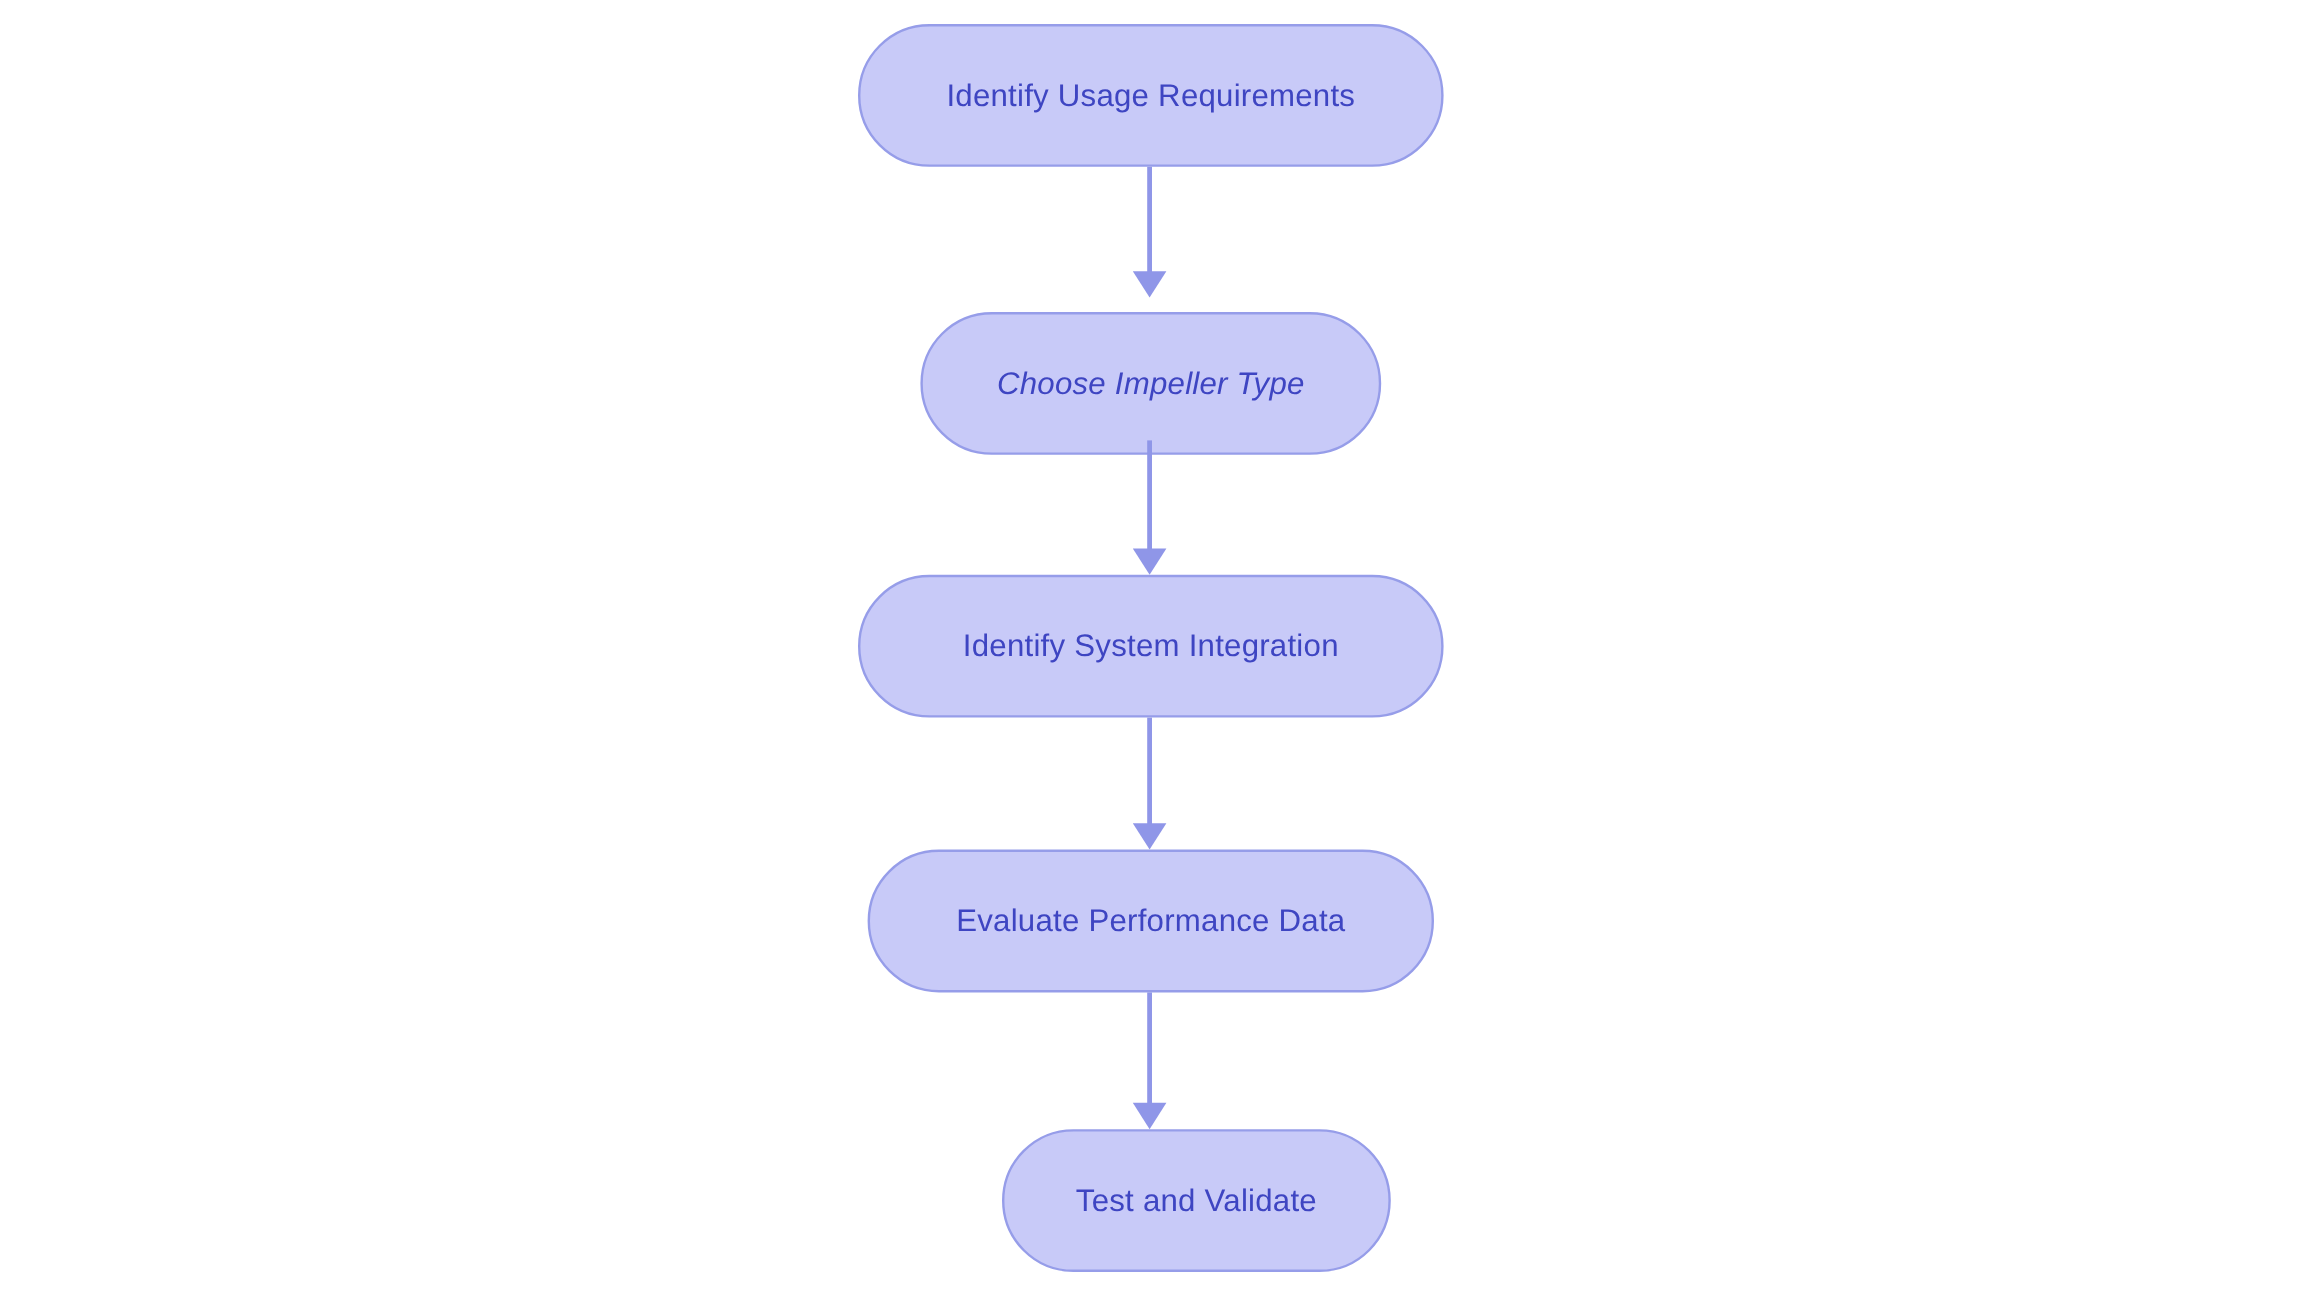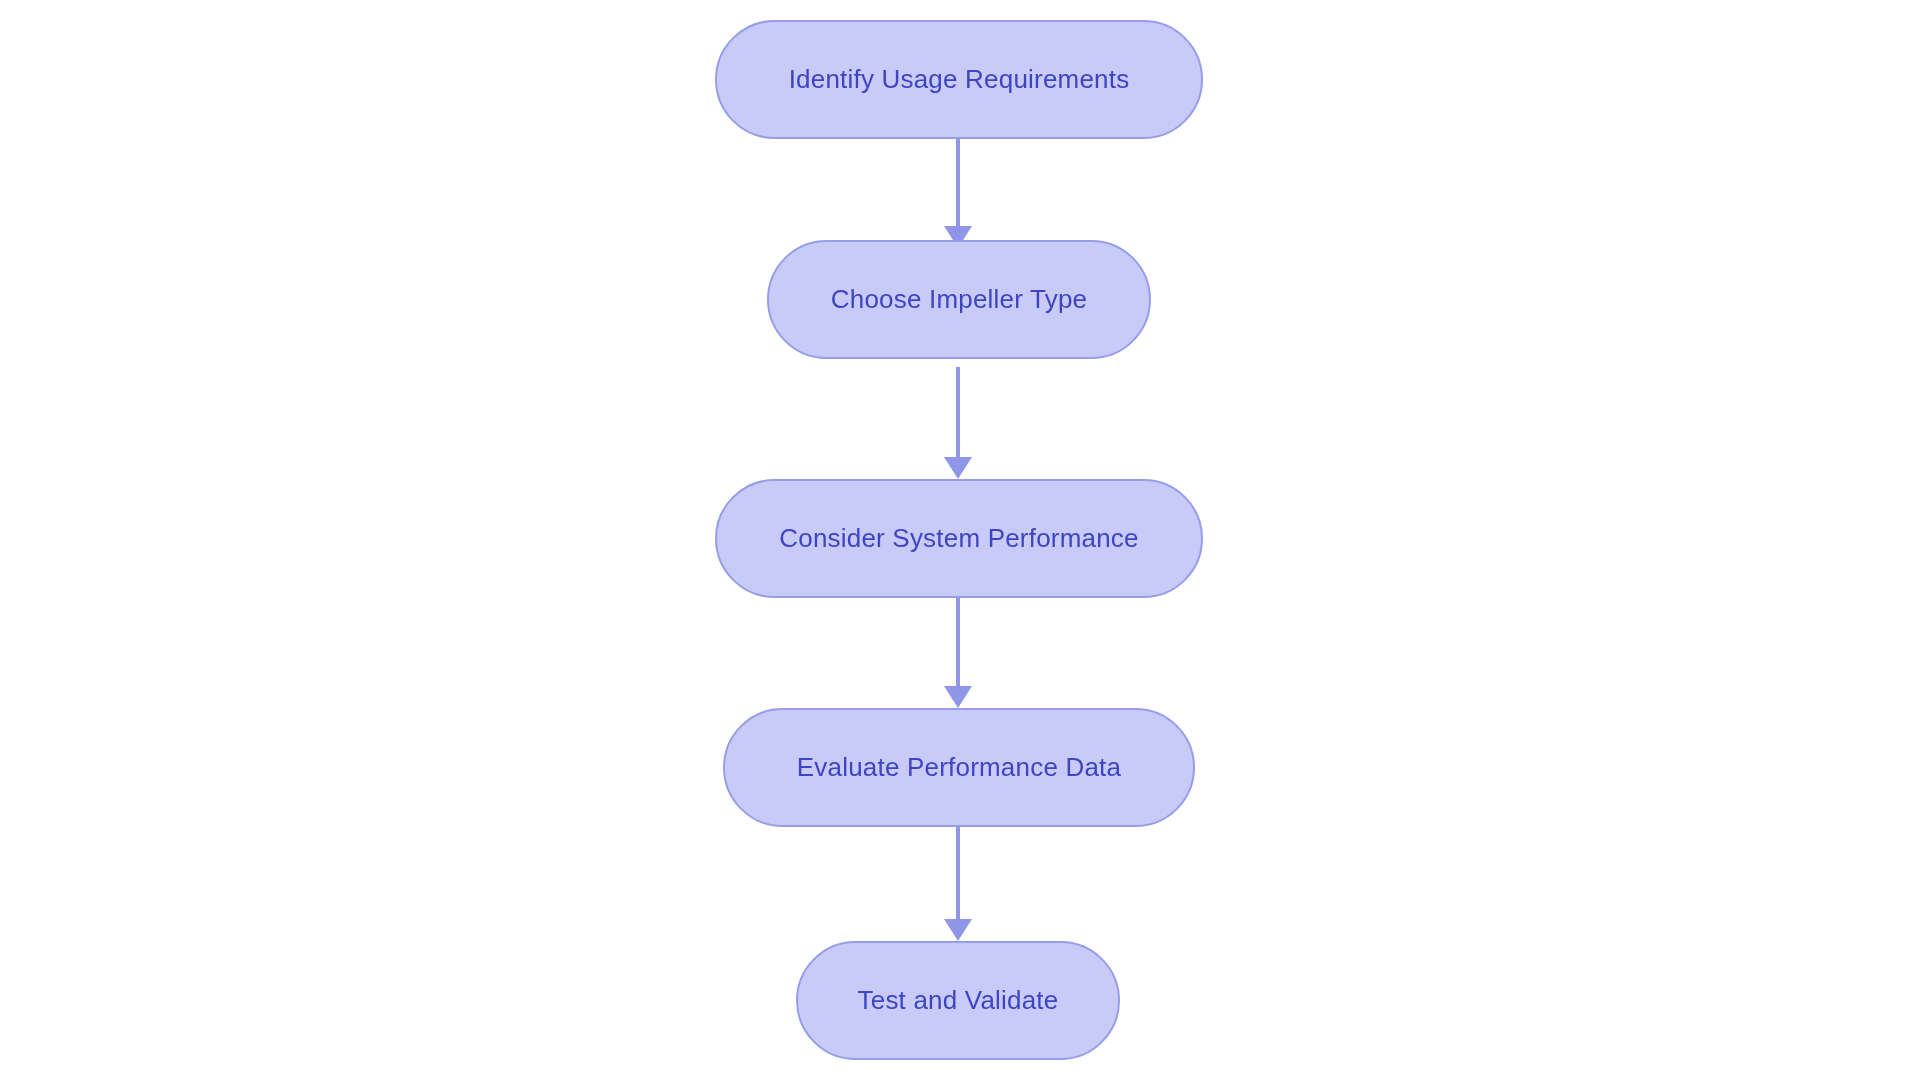--- a/index.html
+++ b/index.html
@@ -32,24 +32,24 @@
     background: var(--node-fill);
     border: 2px solid var(--node-border);
     border-radius: 60px;
     color: var(--node-text);
     font-size: 26px;
     letter-spacing: 0.2px;
     white-space: nowrap;
     text-align: center;
   }
   .node-1 { left: 715px; top: 20px;  width: 488px; }
-  .node-2 { left: 767px; top: 240px; width: 384px; }
+  .node-2 { left: 767px; top: 260px; width: 384px; font-style: italic; }
   .node-3 { left: 715px; top: 479px; width: 488px; }
   .node-4 { left: 723px; top: 708px; width: 472px; text-align: right; }
-  .node-5 { left: 796px; top: 941px; width: 324px; }
+  .node-5 { left: 835px; top: 941px; width: 324px; }
 
   .flow-arrow {
     position: absolute;
     left: 944px; 
     width: 28px;
     display: flex;
     flex-direction: column;
     align-items: center;
   }
   .arrow-1 { top: 139px; height: 109px; }
@@ -87,21 +87,21 @@
   <div class="flow-node node-2">
     <span>Choose Impeller Type</span>
   </div>
 
   <div class="flow-arrow arrow-2">
     <div class="arrow-line"></div>
     <div class="arrow-head"></div>
   </div>
 
   <div class="flow-node node-3">
-    <span>Consider System Performance</span>
+    <span>Identify System Integration</span>
   </div>
 
   <div class="flow-arrow arrow-3">
     <div class="arrow-line"></div>
     <div class="arrow-head"></div>
   </div>
 
   <div class="flow-node node-4">
     <span>Evaluate Performance Data</span>
   </div>

